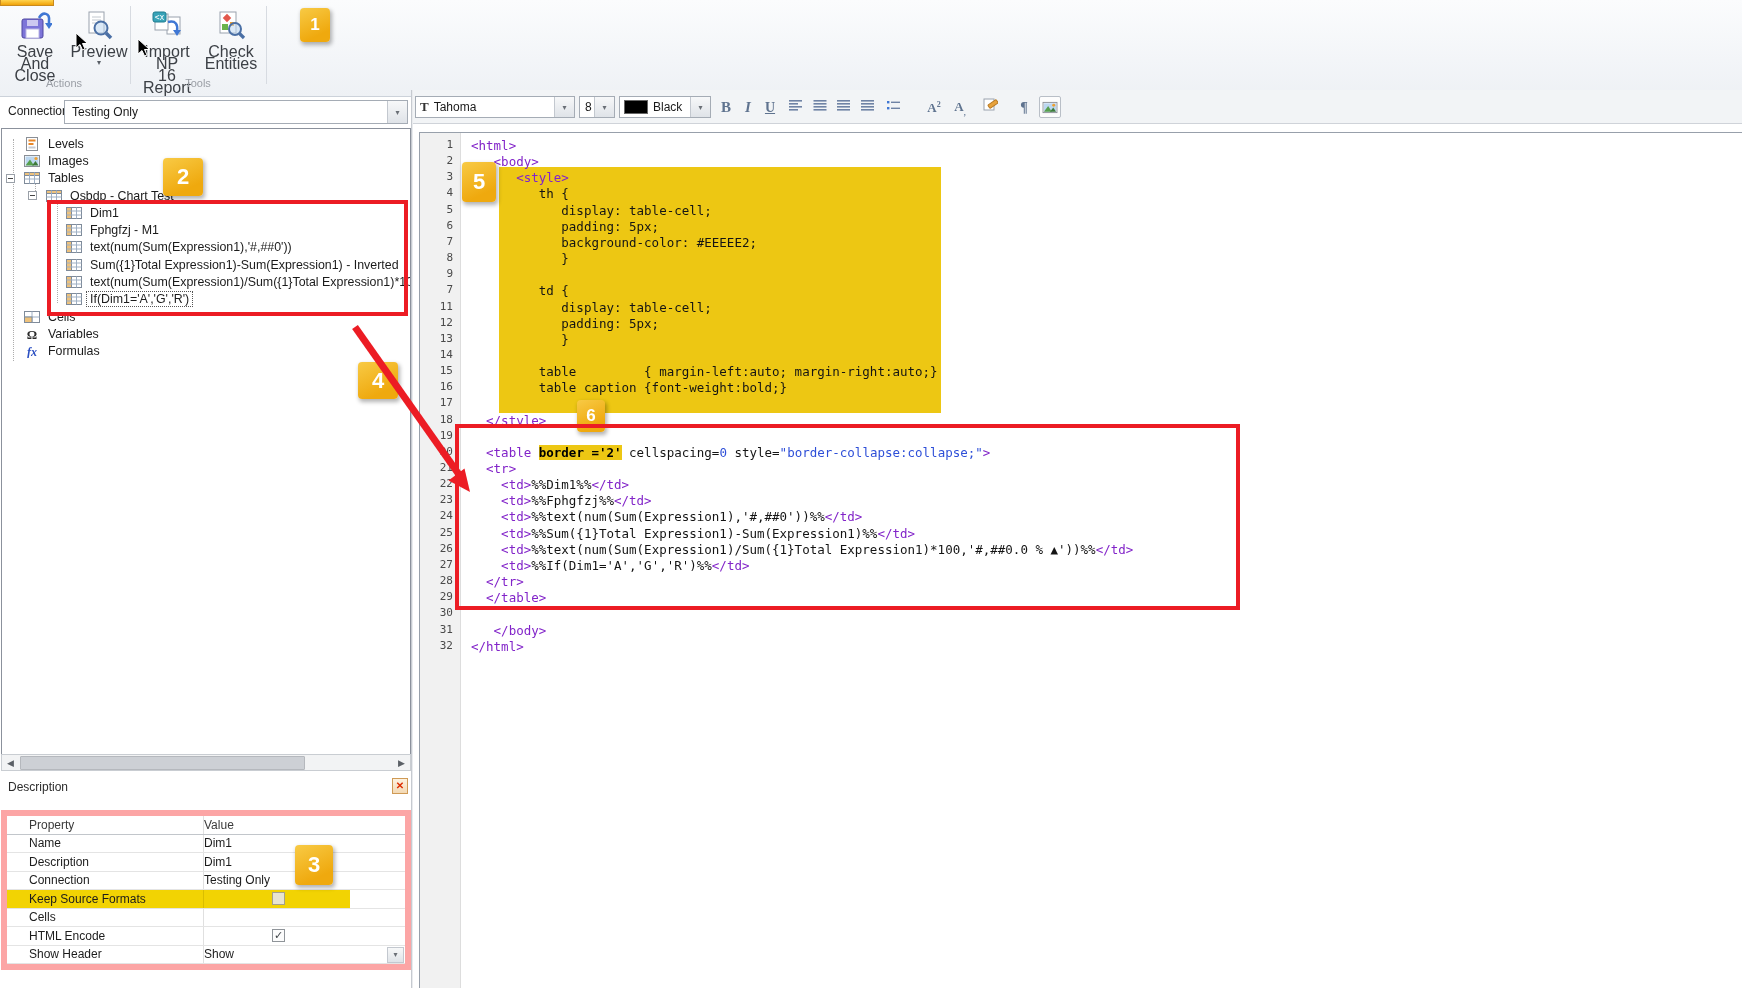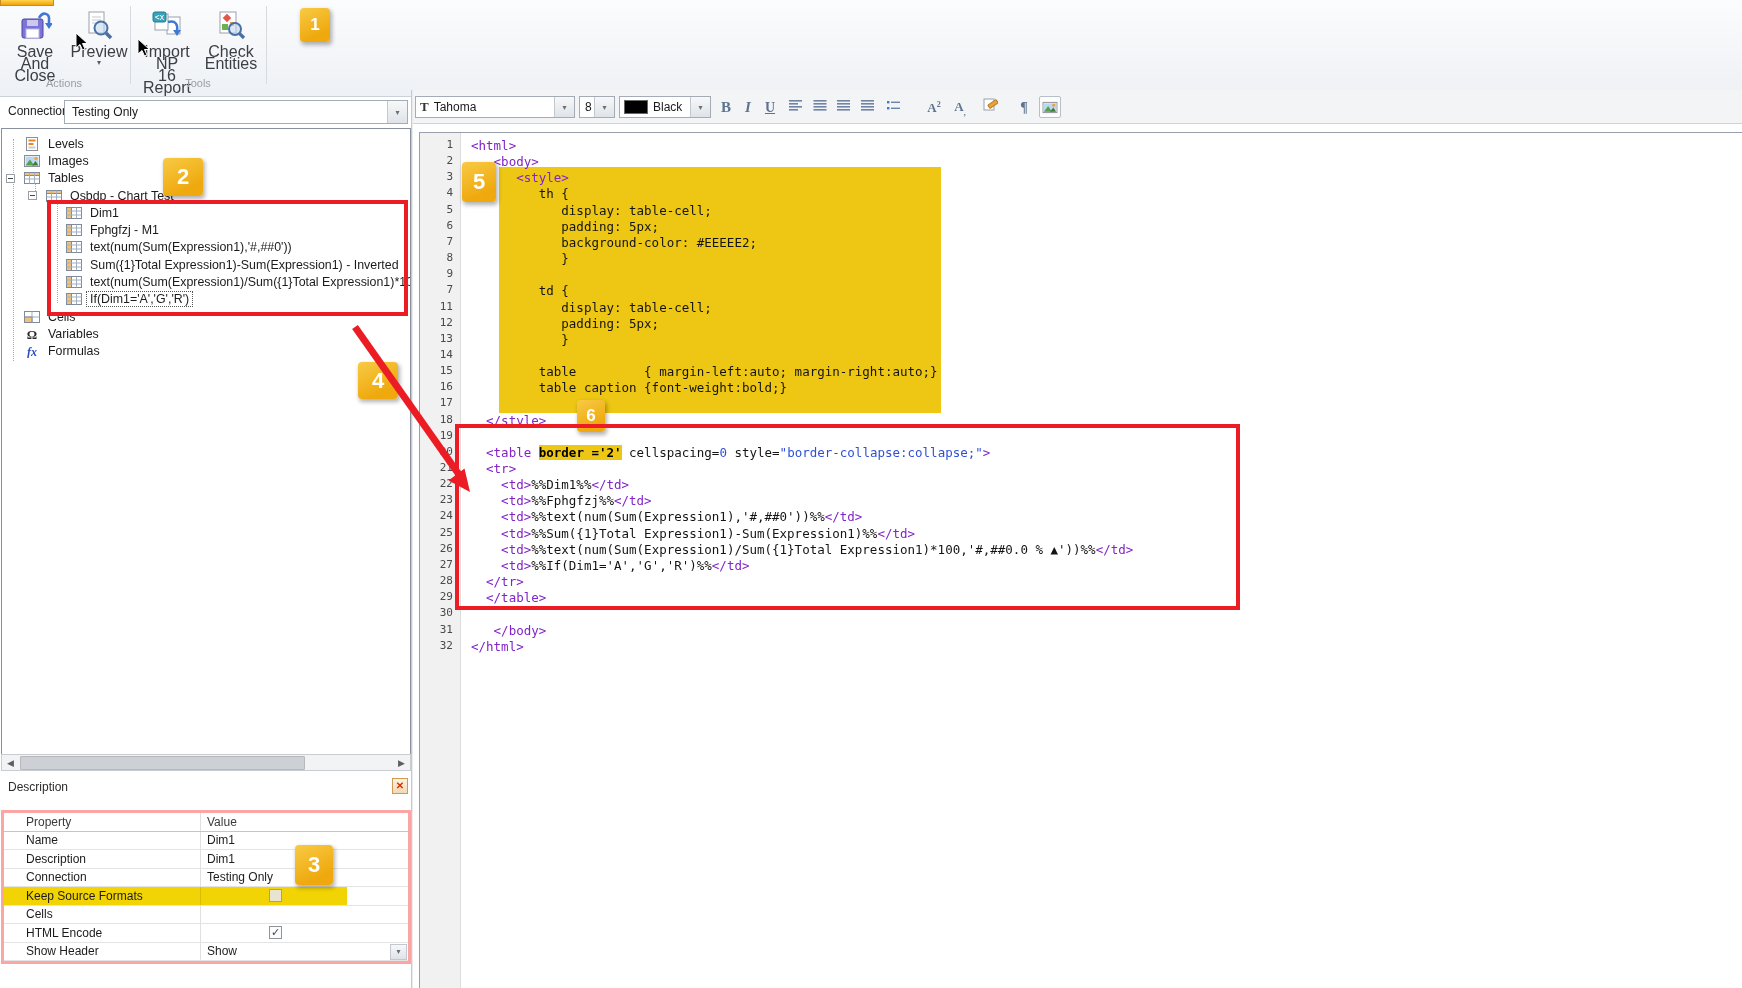--- a/index.html
+++ b/index.html
@@ -47,27 +47,27 @@
   .sbtn { width: 17px; height: 15px; display: flex; align-items: center; justify-content: center;
           font-size: 9px; color: #5b6066; background: #f2f3f4; }
   .sthumb { position: absolute; left: 18px; top: 1px; width: 285px; height: 14px;
             background: #cdd0d5; border: 1px solid #b5b8bd; border-radius: 1px; }
 
   
   .props-title { position: absolute; left: 8px; top: 780px; font-size: 12px; color: #2c2c2c; }
   .props-close { position: absolute; left: 392px; top: 778px; width: 16px; height: 16px;
                  background: linear-gradient(#fdf2e0, #f3d9b4); border: 1px solid #cf9a55;
                  color: #dd2c00; font-size: 10px; font-weight: bold; line-height: 14px; text-align: center; }
-  .props-table { position: absolute; left: 1px; top: 810px; width: 410px; border: 3px solid #fca5a5; background: #fff; }
+  .props-table { position: absolute; left: 1px; top: 810px; width: 410px; border: 6px solid #fca5a5; background: #fff; }
   .prow { display: flex; height: 18.5px; border-bottom: 1px solid #e4e4e4; align-items: center; }
   .prow.header { border-bottom: 1px solid #c2c6cb; }
   .prow .pcell { width: 196px; flex: 0 0 196px; padding-left: 22px; font-size: 12px; color: #1c1c1c;
                  overflow: hidden; white-space: nowrap; }
   .prow.header .pcell, .prow.header .vcell { color: #3a3a3a; }
-  .prow .vcell { flex: 1; border-left: 1px solid #e0e0e0; padding-left: 6px; font-size: 12px; color: #1c1c1c;
+  .prow .vcell { flex: 1; border-left: 1px solid #e0e0e0; font-size: 12px; color: #1c1c1c;
                  height: 100%; display: flex; align-items: center; position: relative; }
   .prow.hl-yellow { background: linear-gradient(90deg, #f2d303 0, #f2d303 343px, #fff 343px); }
   .prow.hl-yellow .vcell { border-left-color: #d9bd00; }
   .checkbox { width: 13px; height: 13px; border: 1px solid #8f9499; background: #fcfcfc;
               position: absolute; left: 68px; font-size: 11px; line-height: 11px; text-align: center; color: #3e4347; }
   .checkbox.dim { background: #e8e4d0; border-color: #a3a08c; }
   .vdrop { position: absolute; right: 1px; top: 1px; width: 17px; height: 16px;
            background: linear-gradient(#f7f8f9, #dfe3e8); border: 1px solid #c3c8cf;
            font-size: 8px; color: #6a6f76; display: flex; align-items: center; justify-content: center; }
 

